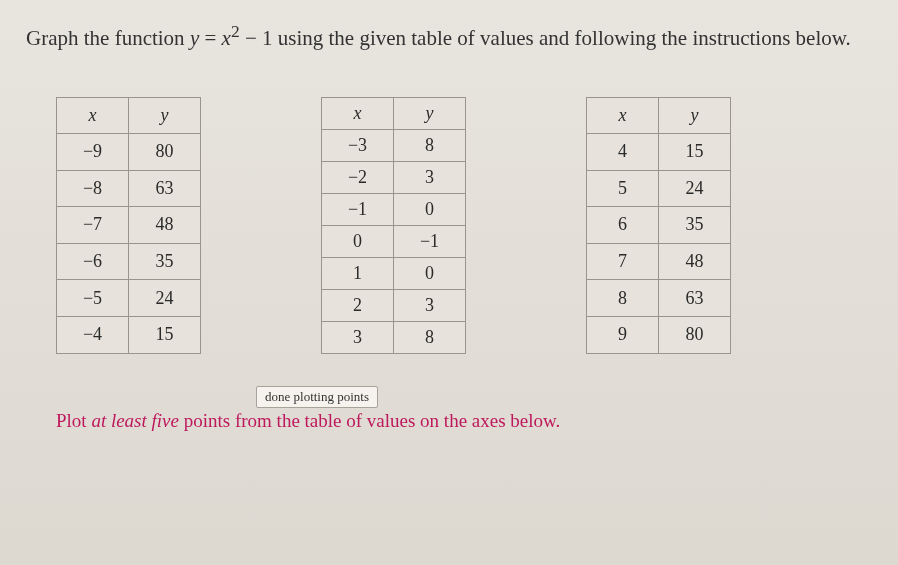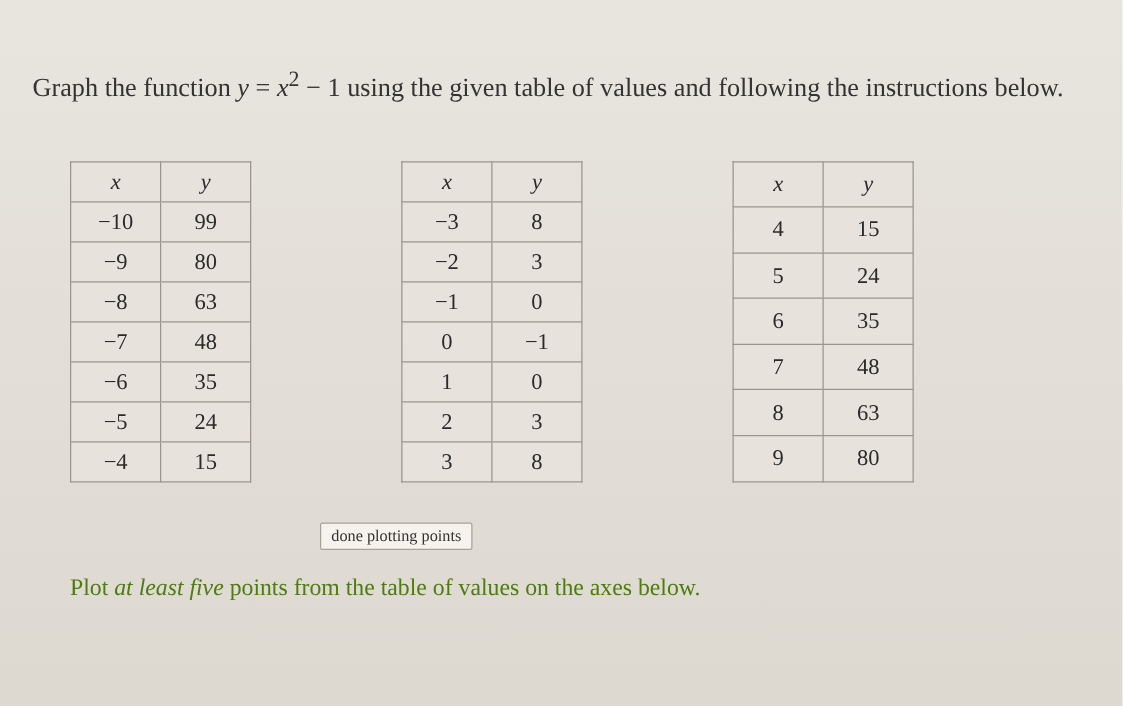--- a/index.html
+++ b/index.html
@@ -10,21 +10,20 @@
       font-family: Georgia, 'Times New Roman', serif;
       color: #2a2a2a;
       padding: 18px 26px;
       overflow: hidden;
     }
     .prompt {
       font-size: 21px;
       line-height: 1.5;
       color: #333;
       margin-bottom: 42px;
-      margin-top: 32px;
     }
     .math-y { font-style: italic; }
     .math-x { font-style: italic; }
     .tables-row {
       display: flex;
       gap: 120px;
       justify-content: flex-start;
       padding-left: 30px;
       margin-bottom: 32px;
     }
@@ -42,35 +41,34 @@
       font-weight: normal;
     }
     .val-table th {
       font-style: italic;
       font-family: Georgia, serif;
     }
     .controls-row {
       display: flex;
       justify-content: flex-start;
       padding-left: 230px;
-      margin-bottom: 18px;
     }
     .done-btn {
       background: #f6f3ee;
       border: 1px solid #a8a39a;
       border-radius: 2px;
       padding: 2px 8px;
       font-size: 13px;
       font-family: Georgia, serif;
       color: #333;
       cursor: pointer;
     }
     .instr {
       font-size: 19px;
-      color: #4d7c0f;
+      color: #be185d;
       line-height: 1.4;
       padding-left: 30px;
       font-family: Liberation Serif, serif;
     }
     .instr .em { font-style: italic; }
   </style>
 </head>
 <body>
 
 <div class="prompt">
@@ -78,24 +76,20 @@
 </div>
 
 <div class="tables-row">
 
   <table class="val-table">
     <tbody>
         <tr>
       <th>x</th>
       <th>y</th>
     </tr>
-    <tr>
-          <td>−10</td>
-          <td>99</td>
-        </tr>
     <tr>
           <td>−9</td>
           <td>80</td>
         </tr>
     <tr>
           <td>−8</td>
           <td>63</td>
         </tr>
     <tr>
           <td>−7</td>

